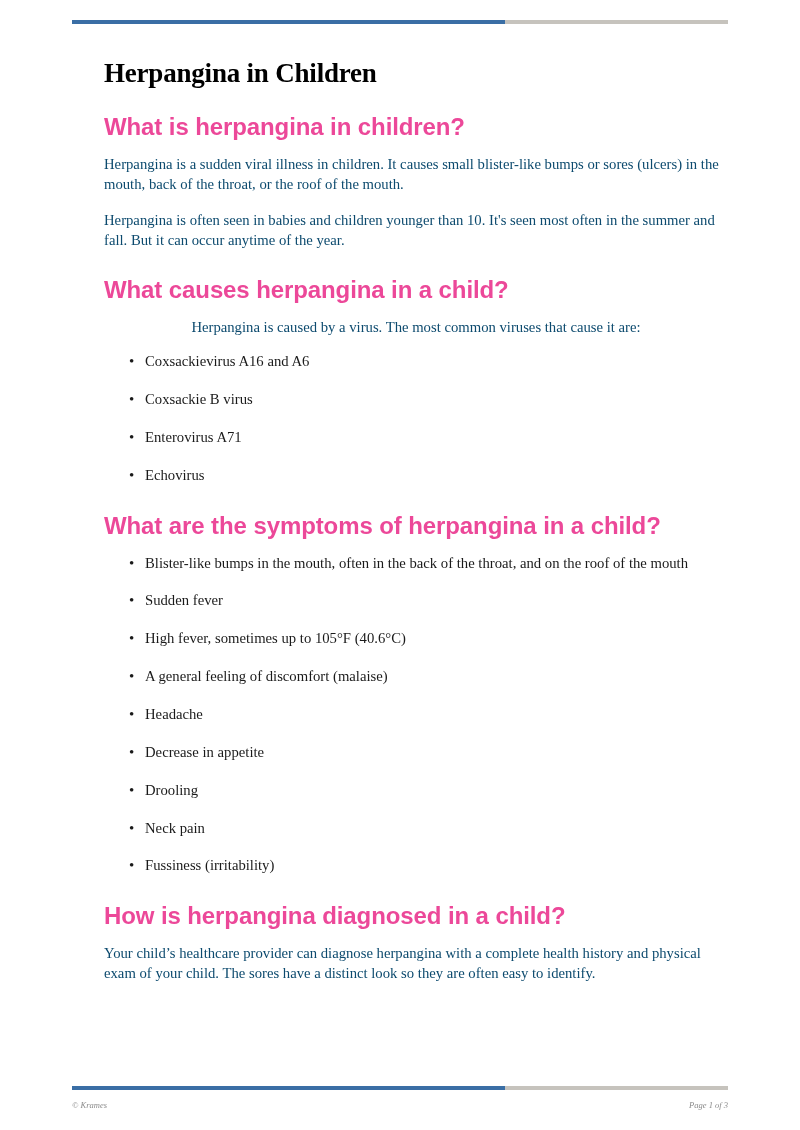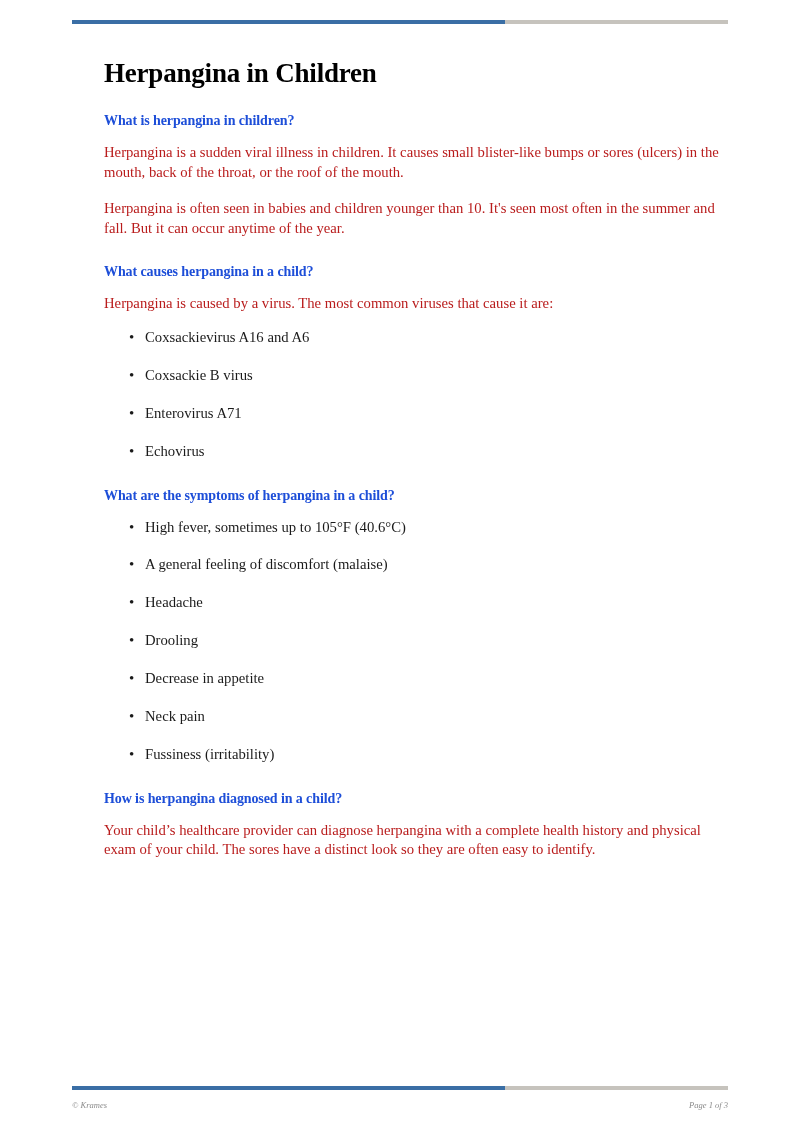--- a/index.html
+++ b/index.html
@@ -53,38 +53,38 @@
     font-family: "Liberation Serif", serif;
     font-size: 27px;
     font-weight: bold;
     margin: 0 0 0 0;
     padding: 10px 0 0 0;
     letter-spacing: -0.2px;
     color: #000;
   }
 
   h2.section-heading {
-    font-family: Liberation Serif, serif;
-    font-size: 14px;
+    font-family: Liberation Sans, sans-serif;
+    font-size: 24px;
     font-weight: bold;
-    color: #1d4ed8;
+    color: #ec4899;
     margin: 26px 0 14px 0;
     letter-spacing: -0.1px;
   }
   h2.section-heading.first {
     margin-top: 24px;
   }
 
   p.para {
     font-size: 14.7px;
     line-height: 1.35;
     margin: 0 0 16px 0;
-    color: #b91c1c;
+    color: #0c4a6e;
   }
-  p.para.tight { margin-bottom: 14px; }
+  p.para.tight { margin-bottom: 14px; text-align: center; }
 
   ul.bullets {
     list-style: none;
     margin: 0 0 6px 0;
     padding: 0;
   }
   ul.bullets li {
     position: relative;
     font-size: 14.7px;
     line-height: 1.35;
@@ -141,25 +141,27 @@
     <p class="para tight">Herpangina is caused by a virus. The most common viruses that cause it are:</p>
     <ul class="bullets">
       <li>Coxsackievirus A16 and A6</li>
       <li>Coxsackie B virus</li>
       <li>Enterovirus A71</li>
       <li>Echovirus</li>
     </ul>
 
     <h2 class="section-heading">What are the symptoms of herpangina in a child?</h2>
     <ul class="bullets">
+      <li>Blister-like bumps in the mouth, often in the back of the throat, and on the roof of the mouth</li>
+      <li>Sudden fever</li>
       <li>High fever, sometimes up to 105°F (40.6°C)</li>
       <li>A general feeling of discomfort (malaise)</li>
       <li>Headache</li>
+      <li>Decrease in appetite</li>
       <li>Drooling</li>
-      <li>Decrease in appetite</li>
       <li>Neck pain</li>
       <li>Fussiness (irritability)</li>
     </ul>
 
     <h2 class="section-heading">How is herpangina diagnosed in a child?</h2>
     <p class="para">Your child’s healthcare provider can diagnose herpangina with a complete health history and physical exam of your child. The sores have a distinct look so they are often easy to identify.</p>
 
   </div>
 
   <div class="rule rule-bottom">

